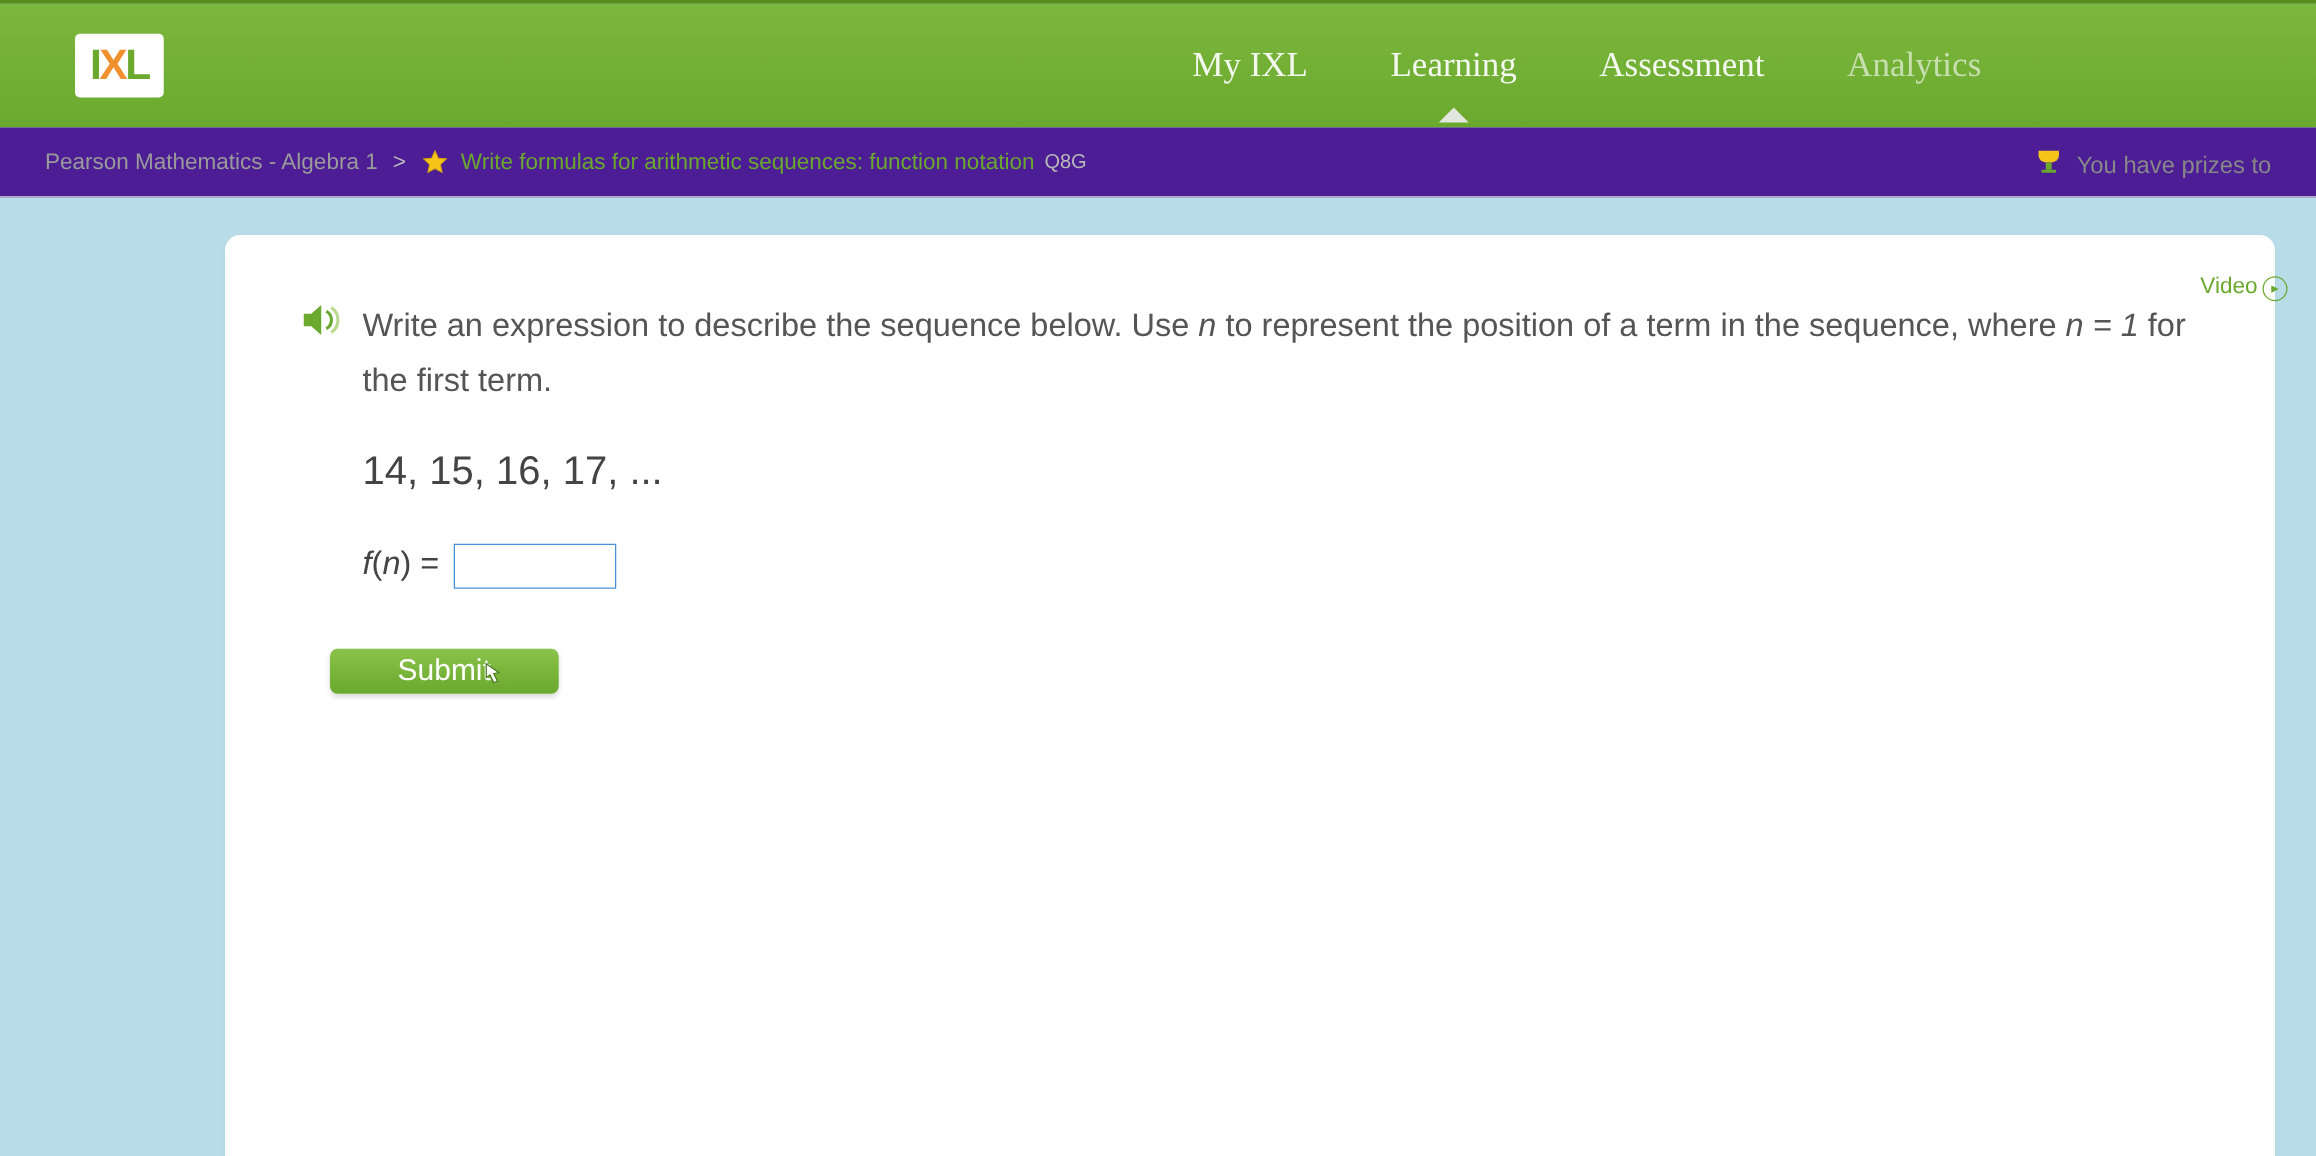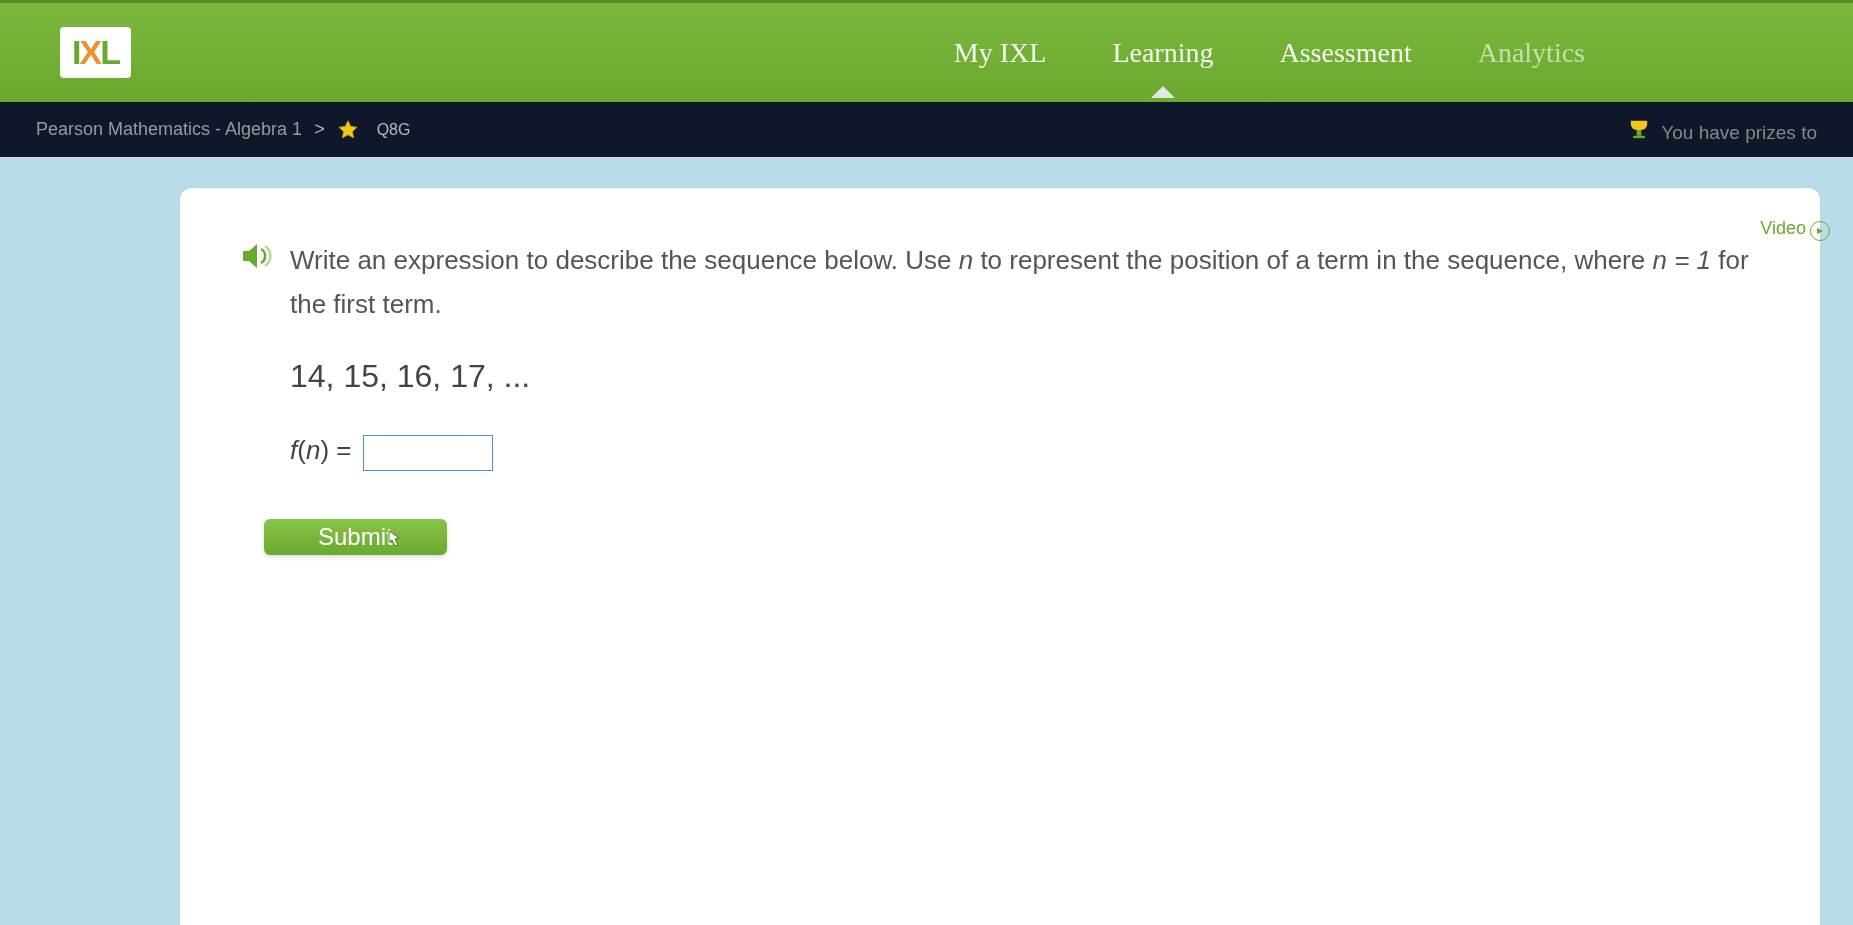--- a/index.html
+++ b/index.html
@@ -4,21 +4,21 @@
 <style>
 *{margin:0;padding:0;box-sizing:border-box}
 body{font-family:Verdana,Arial,sans-serif;background:#b8dde8;width:1853px;height:925px;overflow:hidden}
 .topnav{background:linear-gradient(to bottom,#7db83e,#6aa82e);height:102px;display:flex;align-items:center;padding:0 60px;border-top:3px solid #5a8d1f}
 .logo{background:#fff;padding:6px 12px;border-radius:4px;font-weight:900;font-size:34px;color:#6aa82e;font-family:Arial,sans-serif;letter-spacing:-2px}
 .logo .i{color:#6aa82e}.logo .x{color:#f0902e}
 .nav{display:flex;gap:50px;margin-left:auto;margin-right:200px}
 .nav a{color:#fff;font-size:28px;text-decoration:none;font-family:Georgia,serif;opacity:.92;padding:25px 8px;position:relative}
 .nav a.active::after{content:"";position:absolute;bottom:-4px;left:50%;transform:translateX(-50%);width:0;height:0;border-left:12px solid transparent;border-right:12px solid transparent;border-bottom:12px solid #ededed}
 .nav a.dim{opacity:.6}
-.crumb{background:#0f172a;height:56px;display:flex;align-items:center;padding:0 36px;font-size:18px;color:#9a9a9a;border-bottom:1px solid #d5d5d5}
+.crumb{background:#4c1d95;height:56px;display:flex;align-items:center;padding:0 36px;font-size:18px;color:#9a9a9a;border-bottom:1px solid #d5d5d5}
 .crumb .sep{margin:0 12px;color:#bbb}
 .star{width:22px;height:22px;display:inline-block;margin-right:10px}
 .crumb .title{color:#6aa82e}
 .crumb .code{color:#b8b8b8;margin-left:8px;font-size:16px}
 .trophy{margin-left:auto;display:flex;align-items:flex-end;color:#888;font-size:19px}
 .trophy-ico{margin-right:8px}
 .page{padding:30px 0 0 180px}
 .card{background:#fff;border-radius:12px 12px 0 0;padding:50px 60px 280px;width:1640px;min-height:740px;box-shadow:0 1px 3px rgba(0,0,0,.05);position:relative}
 .vidlink{position:absolute;top:30px;right:-10px;color:#6aa82e;font-size:18px}
 .vidcirc{display:inline-block;width:20px;height:20px;border:1.5px solid #6aa82e;border-radius:50%;text-align:center;font-size:12px;line-height:17px;margin-left:4px}
@@ -45,20 +45,21 @@
     <a class="dim">Analytics</a>
   </div>
 </div>
 
 <div class="crumb">
   <span>Pearson Mathematics - Algebra 1</span>
   <span class="sep">&gt;</span>
   <svg class="star" viewBox="0 0 24 24">
       <path fill="#f5c518" stroke="#d9a40e" stroke-width="1" d="M12 2l2.9 6.3 6.9.7-5.1 4.7 1.4 6.8L12 17.2 5.9 20.5l1.4-6.8L2.2 9l6.9-.7z"></path>
     </svg>
+  <span class="title">Write formulas for arithmetic sequences: function notation</span>
   <span class="code">Q8G</span>
   <div class="trophy">
     <svg class="trophy-ico" width="28" height="28" viewBox="0 0 24 24">
         <path fill="#f5c518" d="M5 4h14v3a5 5 0 01-5 5h-4a5 5 0 01-5-5V4z"></path>
         <rect fill="#6aa82e" x="10" y="12" width="4" height="5"></rect>
         <rect fill="#6aa82e" x="7" y="17" width="10" height="2"></rect>
       </svg>
     <span>You have prizes to</span>
   </div>
 </div>

